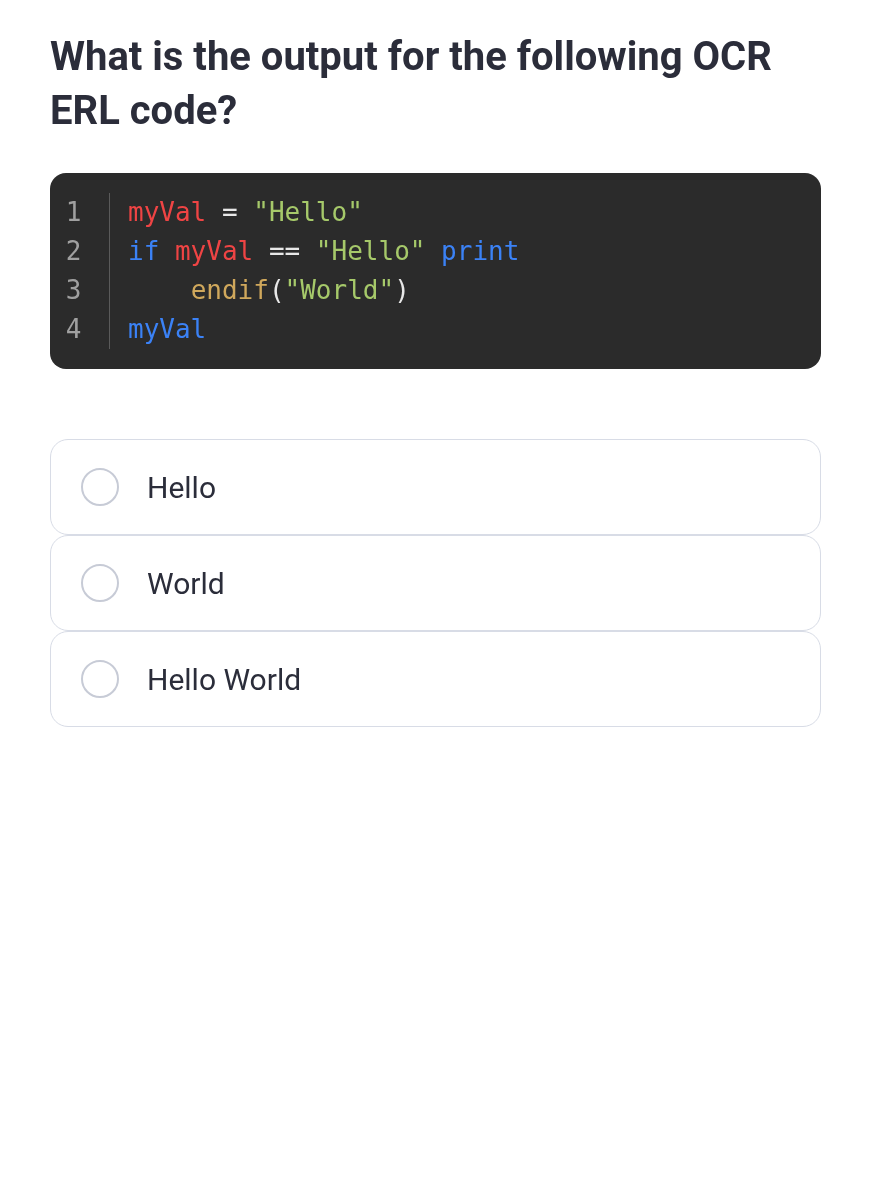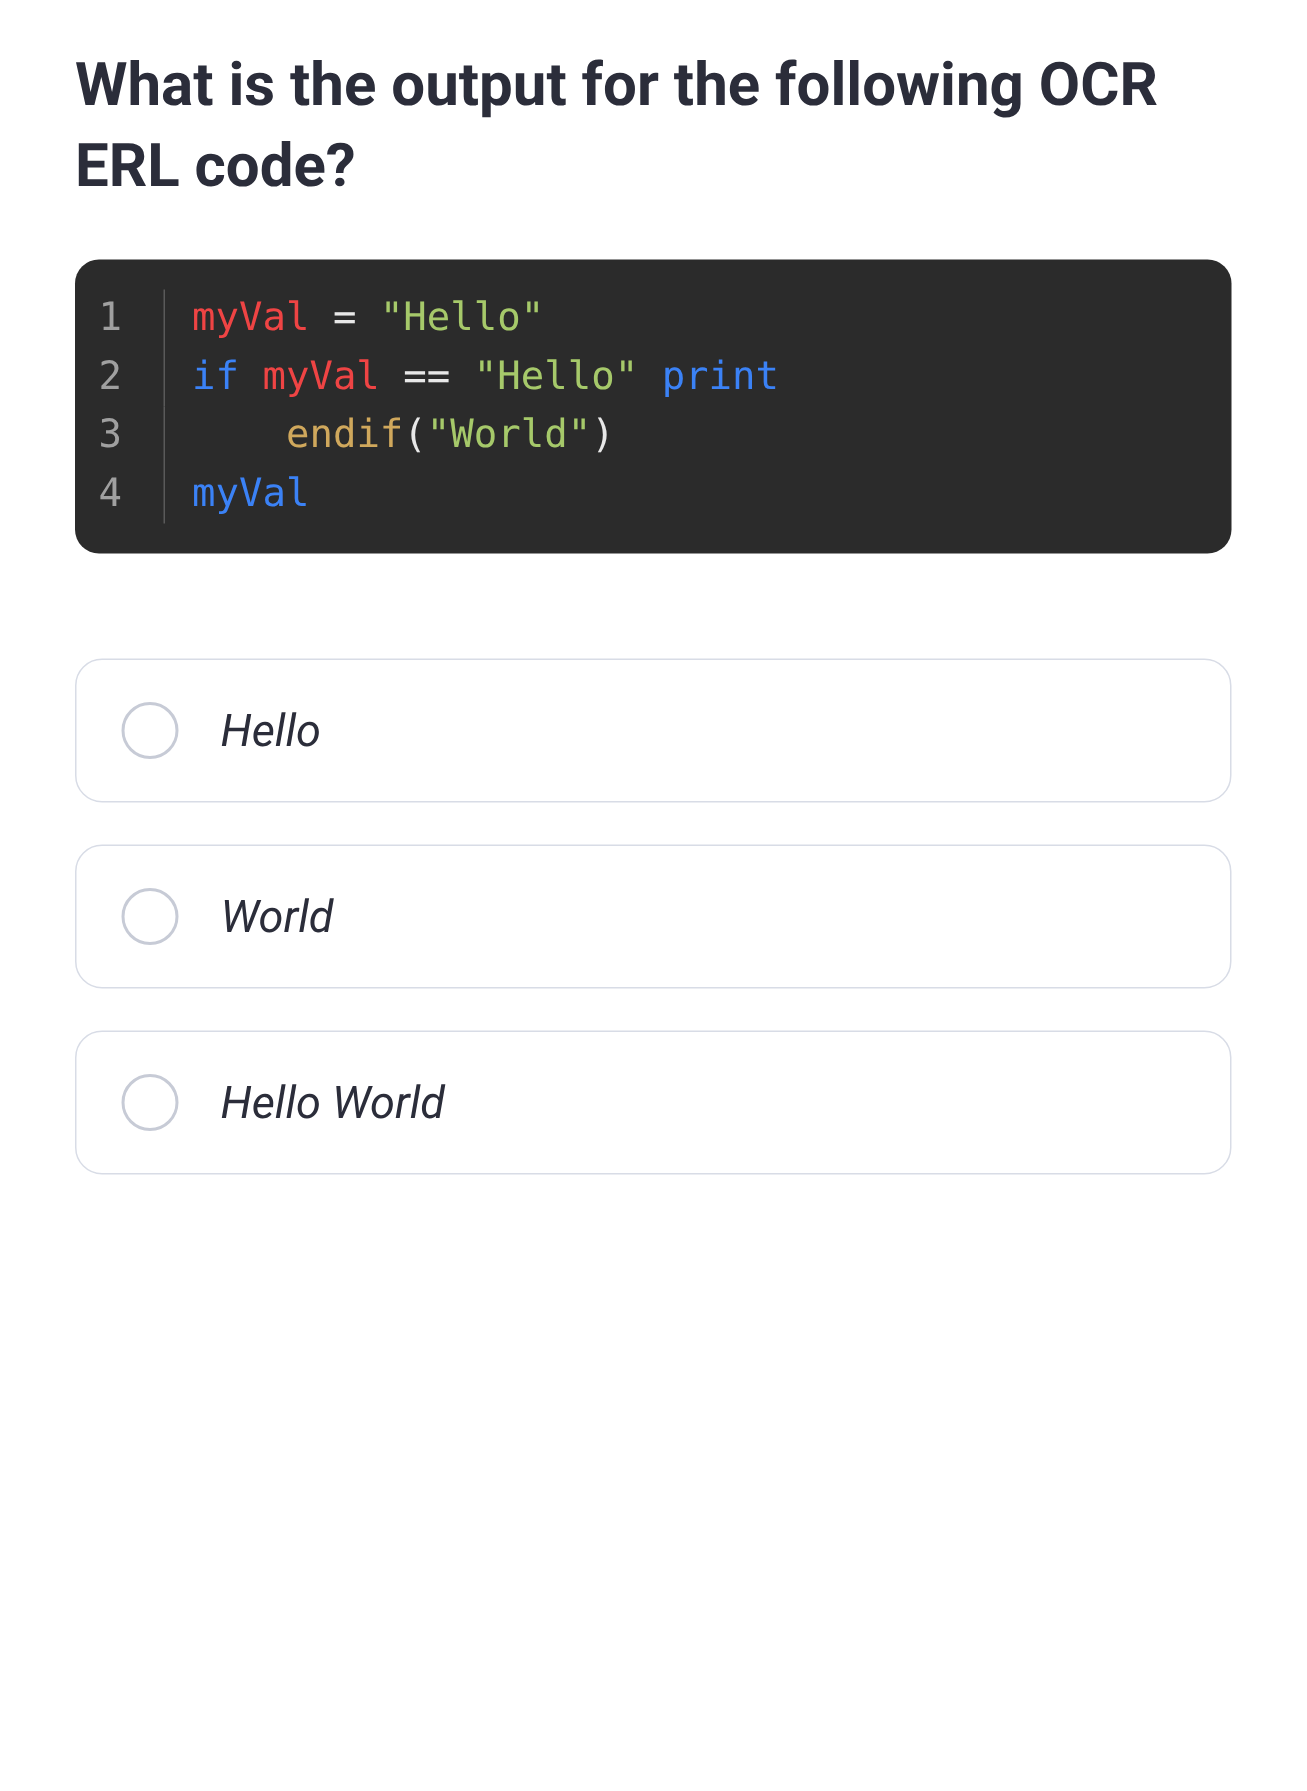--- a/index.html
+++ b/index.html
@@ -42,22 +42,20 @@
     .code-content { white-space: pre; color: #e8e8e8; }
     .tok-var { color: #ef4444; }
     .tok-op { color: #e8e8e8; }
     .tok-str { color: #a6c96a; }
     .tok-kw { color: #3b82f6; }
     .tok-fn { color: #d0a85c; }
     .tok-paren { color: #e8e8e8; }
     .answers {
       display: flex;
       flex-direction: column;
-      gap: 28px;
-      font-style: italic;
     }
     .answer {
       border: 1.5px solid #d8dce6;
       border-radius: 18px;
       padding: 28px 30px;
       display: flex;
       align-items: center;
       gap: 28px;
       cursor: pointer;
     }

